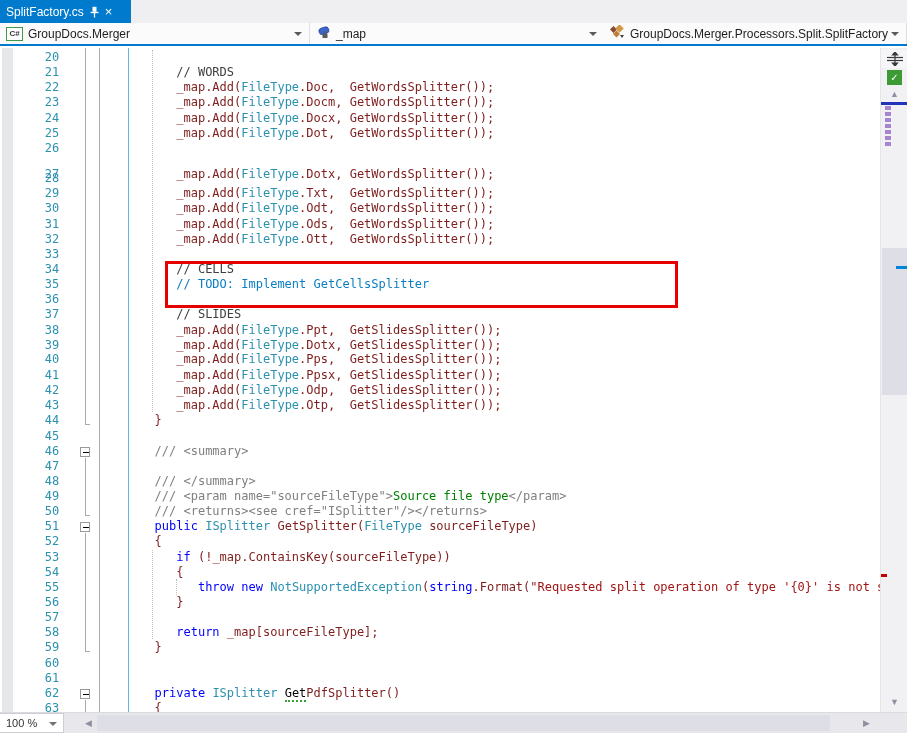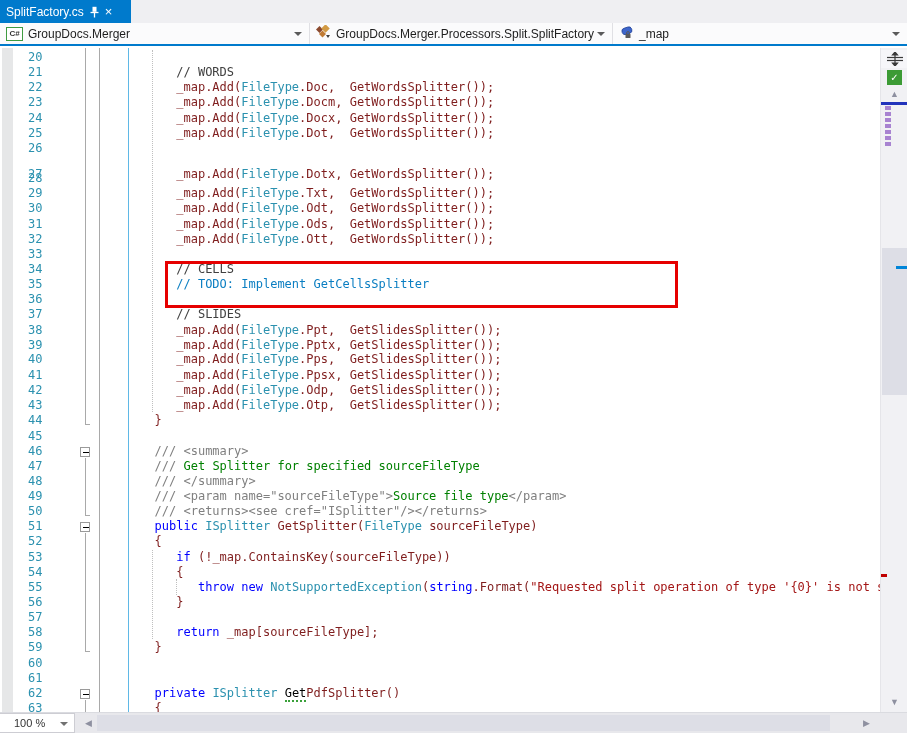--- a/index.html
+++ b/index.html
@@ -26,21 +26,21 @@
   #combo-type { width:303px; }
   #combo-member { width:294px; border-right:none; }
   .csharp-ico { width:17px; height:14px; border:1px solid #3F9B41; background:#fff; color:#333;
       font-size:8px; font-weight:bold; display:flex; align-items:center; justify-content:center; }
 
   
   .editor { position:absolute; left:0; top:48px; width:880px; height:664px; background:#fff; overflow:hidden; }
   .indicator-margin { position:absolute; left:2px; top:0; width:11px; height:664px; background:#E6E7E8; }
   .row { position:absolute; left:0; width:880px; height:16px; white-space:pre;
          font-family:"DejaVu Sans Mono","Liberation Mono",monospace; font-size:12px; line-height:15px; }
-  .lnum { position:absolute; left:28px; width:48px; text-align:left; color:#2B91AF; }
+  .lnum { position:absolute; left:28px; width:48px; text-align:center; color:#2B91AF; }
   .codetxt { position:absolute; left:104px; }
   .tok-p { color:#7f1d1d; }
   .tok-k { color:#0000FF;text-align:right; }
   .tok-t { color:#2B91AF; }
   .tok-c { color:#404040; }
   .tok-todo { color:#0A7EC2; }
   .tok-s { color:#A31515; }
   .tok-g { color:#808080; }
   .tok-gc { color:#008000; }
   .tok-u { color:#000; border-bottom:2px dotted #3AA03A; }
@@ -63,23 +63,23 @@
   .split-grip { position:absolute; left:0px; top:2px; width:27px; height:18px; background:#F6F6F9;
                 display:flex; align-items:center; justify-content:center; }
   .health-ind { position:absolute; left:6px; top:22px; width:15px; height:15px; background:#3C9B35;
                 color:#fff; font-size:10px; line-height:15px; text-align:center; }
   .sb-arrow { position:absolute; color:#8E90A0; font-size:9px; width:27px; text-align:center; }
   .mark { position:absolute; }
 
   
   .bottombar { position:absolute; left:0; top:712px; width:907px; height:21px; background:#E8E8EC;
                border-top:1px solid #DADBE0; }
-  .zoom-ctrl { position:absolute; left:0; top:0; width:75px; height:20px; background:#fff;
+  .zoom-ctrl { position:absolute; left:0; top:0; width:64px; height:20px; background:#fff;
                border:1px solid #CDCDD3; border-left:none; font-size:11px; color:#333;
-               display:flex; align-items:center; padding-left:14px; }
+               display:flex; align-items:center; padding-left:6px; }
   .zoom-ctrl .arrow { position:absolute; right:6px; top:8px; width:0; height:0;
       border-left:4px solid transparent; border-right:4px solid transparent; border-top:4px solid #717171; }
   .hthumb { position:absolute; left:97px; top:2px; width:733px; height:16px; background:#DDDEE6; }
   .h-arrow { position:absolute; top:5px; color:#8E90A0; font-size:9px; }
 </style>
 </head>
 <body>
 
 <div id="stage">
 
@@ -98,41 +98,41 @@
       <span class="tab-close">×</span>
     </div>
   </div>
 
   <div class="navbar">
     <div class="nav-combo" id="combo-project">
       <span class="csharp-ico">C#</span>
       <span>GroupDocs.Merger</span>
       <span class="arrow"></span>
     </div>
+    <div class="nav-combo" id="combo-member">
+      <span>
+        <svg width="15" height="14" viewBox="0 0 15 14">
+          <rect x="3" y="2.5" width="10" height="6.5" rx="3" transform="rotate(-18 8 6)" fill="#3D66CC" stroke="#27479C" stroke-width="0.8"></rect>
+          <rect x="6.5" y="9" width="5" height="4" rx="0.5" fill="#5A5A5A"></rect>
+          <path d="M7.6 9 v-1 a1.4 1.4 0 0 1 2.8 0 v1" fill="none" stroke="#5A5A5A" stroke-width="1"></path>
+        </svg>
+      </span>
+      <span>_map</span>
+      <span class="arrow"></span>
+    </div>
     <div class="nav-combo" id="combo-type">
       <span>
         <svg width="15" height="14" viewBox="0 0 15 14">
           <rect x="1" y="2" width="5" height="5" transform="rotate(45 3.5 4.5)" fill="#8B4A2F"></rect>
           <rect x="6.5" y="0.5" width="6" height="6" transform="rotate(45 9.5 3.5)" fill="#D29A43"></rect>
           <rect x="4" y="6.5" width="5" height="5" transform="rotate(45 6.5 9)" fill="#C07B34"></rect>
           <path d="M10 10 L14 10 L12 13 Z" fill="#404040"></path>
         </svg>
       </span>
       <span>GroupDocs.Merger.Processors.Split.SplitFactory</span>
-      <span class="arrow"></span>
-    </div>
-    <div class="nav-combo" id="combo-member">
-      <span>
-        <svg width="15" height="14" viewBox="0 0 15 14">
-          <rect x="3" y="2.5" width="10" height="6.5" rx="3" transform="rotate(-18 8 6)" fill="#3D66CC" stroke="#27479C" stroke-width="0.8"></rect>
-          <rect x="6.5" y="9" width="5" height="4" rx="0.5" fill="#5A5A5A"></rect>
-          <path d="M7.6 9 v-1 a1.4 1.4 0 0 1 2.8 0 v1" fill="none" stroke="#5A5A5A" stroke-width="1"></path>
-        </svg>
-      </span>
-      <span>_map</span>
       <span class="arrow"></span>
     </div>
   </div>
 
   <div class="editor">
     <div class="indicator-margin"></div>
     <div id="guides">
         <div class="guide guide-class" style="left: 99px; top: 0px; height: 664px;"></div>
         <div class="guide guide-cyan" style="left: 128px; top: 0px; height: 664px;"></div>
         <div class="guide guide-dot" style="left: 152px; top: 2px; height: 362.22px;"></div>
@@ -152,29 +152,29 @@
         <div class="row" style="top: 138.26px;"><span class="lnum">29</span><span class="codetxt"><span class="tok-p">          _map.Add(</span><span class="tok-t">FileType</span><span class="tok-p">.Txt,  GetWordsSplitter());</span></span></div>
         <div class="row" style="top: 153.4px;"><span class="lnum">30</span><span class="codetxt"><span class="tok-p">          _map.Add(</span><span class="tok-t">FileType</span><span class="tok-p">.Odt,  GetWordsSplitter());</span></span></div>
         <div class="row" style="top: 168.54px;"><span class="lnum">31</span><span class="codetxt"><span class="tok-p">          _map.Add(</span><span class="tok-t">FileType</span><span class="tok-p">.Ods,  GetWordsSplitter());</span></span></div>
         <div class="row" style="top: 183.68px;"><span class="lnum">32</span><span class="codetxt"><span class="tok-p">          _map.Add(</span><span class="tok-t">FileType</span><span class="tok-p">.Ott,  GetWordsSplitter());</span></span></div>
         <div class="row" style="top: 198.82px;"><span class="lnum">33</span><span class="codetxt"></span></div>
         <div class="row" style="top: 213.96px;"><span class="lnum">34</span><span class="codetxt"><span class="tok-c">          // CELLS</span></span></div>
         <div class="row" style="top: 229.1px;"><span class="lnum">35</span><span class="codetxt"><span class="tok-todo">          // TODO: Implement GetCellsSplitter</span></span></div>
         <div class="row" style="top: 244.24px;"><span class="lnum">36</span><span class="codetxt"></span></div>
         <div class="row" style="top: 259.38px;"><span class="lnum">37</span><span class="codetxt"><span class="tok-c">          // SLIDES</span></span></div>
         <div class="row" style="top: 274.52px;"><span class="lnum">38</span><span class="codetxt"><span class="tok-p">          _map.Add(</span><span class="tok-t">FileType</span><span class="tok-p">.Ppt,  GetSlidesSplitter());</span></span></div>
-        <div class="row" style="top: 289.66px;"><span class="lnum">39</span><span class="codetxt"><span class="tok-p">          _map.Add(</span><span class="tok-t">FileType</span><span class="tok-p">.Pptx, GetSlidesSplitter());</span></span></div>
+        <div class="row" style="top: 289.66px;"><span class="lnum">39</span><span class="codetxt"><span class="tok-p">          _map.Add(</span><span class="tok-t">FileType</span><span class="tok-p">.Dotx, GetSlidesSplitter());</span></span></div>
         <div class="row" style="top: 304px;"><span class="lnum">40</span><span class="codetxt"><span class="tok-p">          _map.Add(</span><span class="tok-t">FileType</span><span class="tok-p">.Pps,  GetSlidesSplitter());</span></span></div>
         <div class="row" style="top: 319.94px;"><span class="lnum">41</span><span class="codetxt"><span class="tok-p">          _map.Add(</span><span class="tok-t">FileType</span><span class="tok-p">.Ppsx, GetSlidesSplitter());</span></span></div>
         <div class="row" style="top: 335.08px;"><span class="lnum">42</span><span class="codetxt"><span class="tok-p">          _map.Add(</span><span class="tok-t">FileType</span><span class="tok-p">.Odp,  GetSlidesSplitter());</span></span></div>
         <div class="row" style="top: 350.22px;"><span class="lnum">43</span><span class="codetxt"><span class="tok-p">          _map.Add(</span><span class="tok-t">FileType</span><span class="tok-p">.Otp,  GetSlidesSplitter());</span></span></div>
         <div class="row" style="top: 365.36px;"><span class="lnum">44</span><span class="codetxt"><span class="tok-p">       }</span></span></div>
         <div class="row" style="top: 380.5px;"><span class="lnum">45</span><span class="codetxt"></span></div>
         <div class="row" style="top: 395.64px;"><span class="lnum">46</span><span class="codetxt"><span class="tok-g">       /// &lt;summary&gt;</span></span></div>
-        <div class="row" style="top: 410.78px;"><span class="lnum">47</span><span class="codetxt"><span class="tok-g">       /// </span><span class="tok-gc">Get Splitter for specified sourceFileType</span></span></div>
+        <div class="row" style="top: 410.78px;"><span class="lnum">47</span></div>
         <div class="row" style="top: 425.92px;"><span class="lnum">48</span><span class="codetxt"><span class="tok-g">       /// &lt;/summary&gt;</span></span></div>
         <div class="row" style="top: 441.06px;"><span class="lnum">49</span><span class="codetxt"><span class="tok-g">       /// &lt;param name="sourceFileType"&gt;</span><span class="tok-gc">Source file type</span><span class="tok-g">&lt;/param&gt;</span></span></div>
         <div class="row" style="top: 456.2px;"><span class="lnum">50</span><span class="codetxt"><span class="tok-g">       /// &lt;returns&gt;&lt;see cref="ISplitter"/&gt;&lt;/returns&gt;</span></span></div>
         <div class="row" style="top: 471.34px;"><span class="lnum">51</span><span class="codetxt"><span class="tok-p">       </span><span class="tok-k">public</span><span class="tok-p"> </span><span class="tok-t">ISplitter</span><span class="tok-p"> GetSplitter(</span><span class="tok-t">FileType</span><span class="tok-p"> sourceFileType)</span></span></div>
         <div class="row" style="top: 486.48px;"><span class="lnum">52</span><span class="codetxt"><span class="tok-p">       {</span></span></div>
         <div class="row" style="top: 501.62px;"><span class="lnum">53</span><span class="codetxt"><span class="tok-p">          </span><span class="tok-k">if</span><span class="tok-p"> (!_map.ContainsKey(sourceFileType))</span></span></div>
         <div class="row" style="top: 516.76px;"><span class="lnum">54</span><span class="codetxt"><span class="tok-p">          {</span></span></div>
         <div class="row" style="top: 531.9px;"><span class="lnum">55</span><span class="codetxt"><span class="tok-p">             </span><span class="tok-k">throw</span><span class="tok-p"> </span><span class="tok-k">new</span><span class="tok-p"> </span><span class="tok-t">NotSupportedException</span><span class="tok-p">(</span><span class="tok-k">string</span><span class="tok-p">.Format(</span><span class="tok-s">"Requested split operation of type '{0}' is not su</span></span></div>
         <div class="row" style="top: 547.04px;"><span class="lnum">56</span><span class="codetxt"><span class="tok-p">          }</span></span></div>
         <div class="row" style="top: 562.18px;"><span class="lnum">57</span><span class="codetxt"></span></div>

